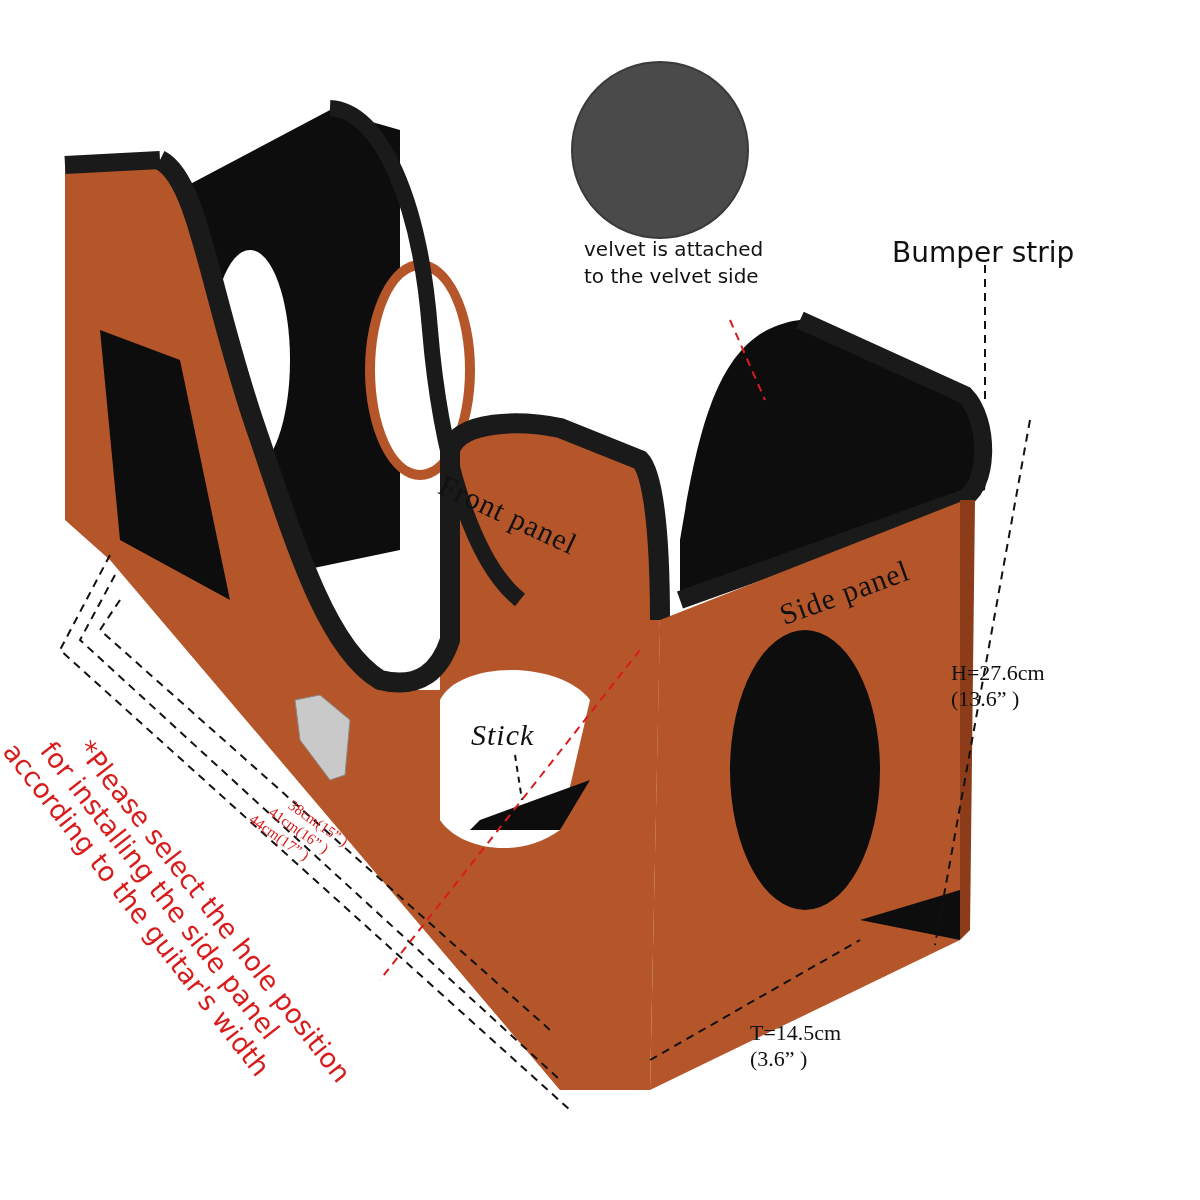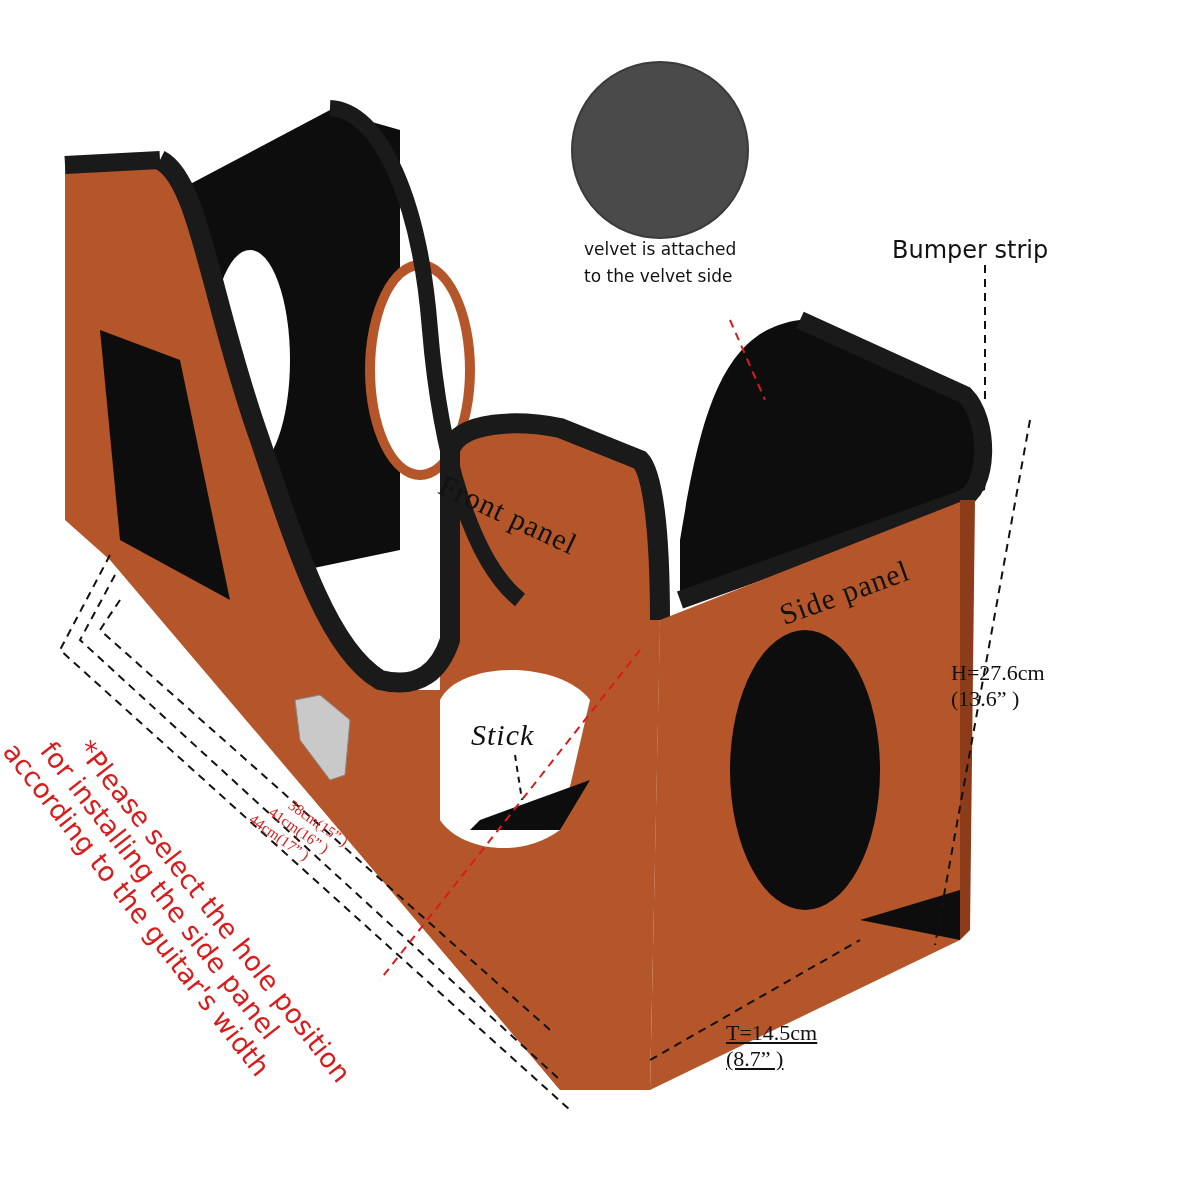--- a/index.html
+++ b/index.html
@@ -54,41 +54,41 @@
     <path d="M1030 420 L935 945"></path>
     <path d="M985 265 L985 400"></path>
   </g>
   <g stroke="#d81c1c" stroke-width="2" stroke-dasharray="8,6" fill="none">
     <path d="M730 320 L765 400"></path>
     <path d="M640 650 L380 980"></path>
   </g>
   <path d="M515 755 L522 800" stroke="#111" stroke-width="2" stroke-dasharray="6,5"></path>
 </svg>
 
-<div class="abs label-sans" style="left:584px;top:236px;font-size:17px;line-height:27px;">
+<div class="abs label-sans" style="left:584px;top:236px;font-size:20px;line-height:27px;">
   <div>velvet is attached</div>
   <div>to the velvet side</div>
 </div>
 
-<div class="abs label-sans" style="left:892px;top:236px;font-size:24px;">Bumper strip</div>
+<div class="abs label-sans" style="left:892px;top:236px;font-size:28px;">Bumper strip</div>
 
 <div class="abs label-serif" style="left:448px;top:468px;font-size:30px;transform:rotate(25deg);transform-origin:left top;letter-spacing:1px;">Front panel</div>
 
 <div class="abs label-serif" style="left:775px;top:600px;font-size:30px;transform:rotate(-20deg);transform-origin:left top;letter-spacing:1px;">Side panel</div>
 
 <div class="abs label-serif" style="left:471px;top:718px;font-size:30px;letter-spacing:1px;font-style:italic;">Stick</div>
 
 <div class="abs label-serif" style="left:951px;top:660px;font-size:22px;line-height:26px;">
   <div>H=27.6cm</div>
   <div>(13.6” )</div>
 </div>
 
-<div class="abs label-serif" style="left:726px;top:1020px;font-size:22px;line-height:26px;text-decoration:underline;">
+<div class="abs label-serif" style="left:750px;top:1020px;font-size:22px;line-height:26px;">
   <div>T=14.5cm</div>
-  <div>(8.7” )</div>
+  <div>(3.6” )</div>
 </div>
 
 <div class="abs label-serif red" style="left:285px;top:790px;font-size:15px;line-height:17px;transform:rotate(35deg);transform-origin:left top;">
   <div style="margin-left:12px">38cm(15” )</div>
   <div style="margin-left:0px">41cm(16” )</div>
   <div style="margin-left:-12px">44cm(17” )</div>
 </div>
 
 <div class="abs label-sans red" style="left:95px;top:735px;font-size:27px;line-height:30px;transform:rotate(52deg);transform-origin:left top;white-space:nowrap;">
   <div>*Please select the hole position</div>

